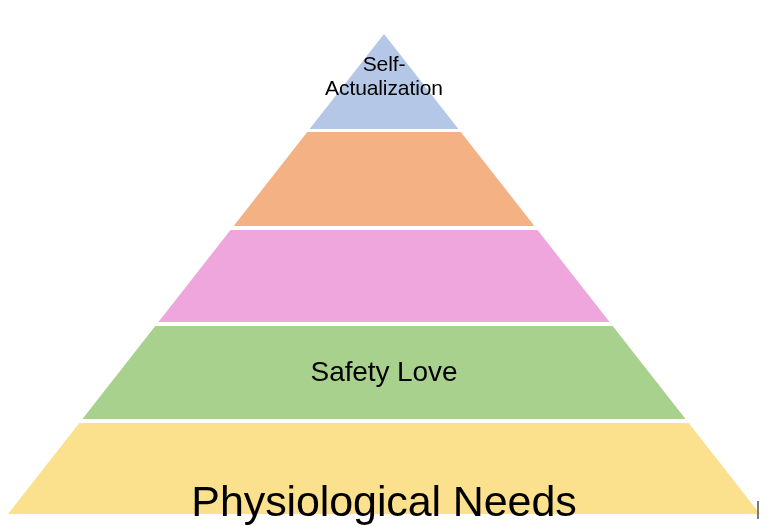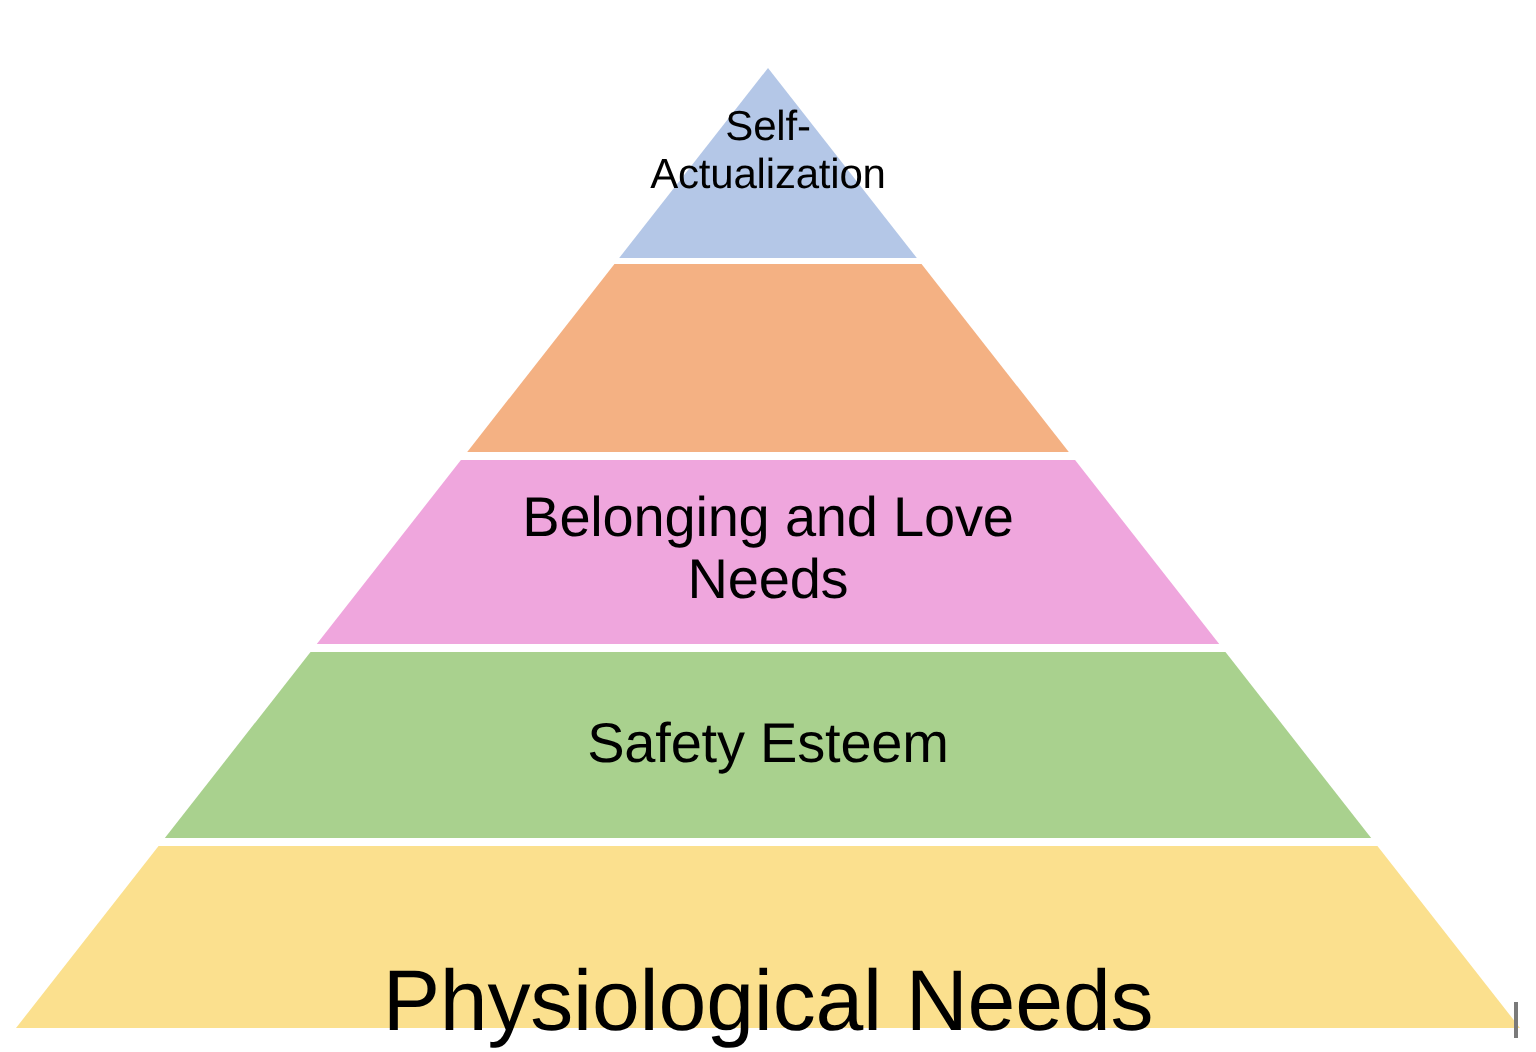--- a/index.html
+++ b/index.html
@@ -91,22 +91,20 @@
         <polygon points="230.46666666666667,230 537.5333333333333,230 609.6,322 158.4,322" fill="#EFA6DD"></polygon>
         <polygon points="155.26666666666668,326 612.7333333333333,326 685.5833333333334,419 82.41666666666663,419" fill="#A9D18E"></polygon>
         <polygon points="79.2833333333333,423 688.7166666666667,423 760,514 8,514" fill="#FBE08E"></polygon>
       </g>
   </svg>
 
   <div class="layer-label" id="label-self-actualization">Self-
 Actualization</div>
 
 
-  <div class="layer-label" id="label-belonging-love-needs">Belonging and Love
-Needs</div>
 
-  <div class="layer-label" id="label-safety-needs">Safety Esteem</div>
+  <div class="layer-label" id="label-safety-needs">Safety Love</div>
 
   <div class="layer-label" id="label-physiological-needs">Physiological Needs</div>
 
   <div id="text-caret"></div>
 
 </div>
 
 </body></html>

